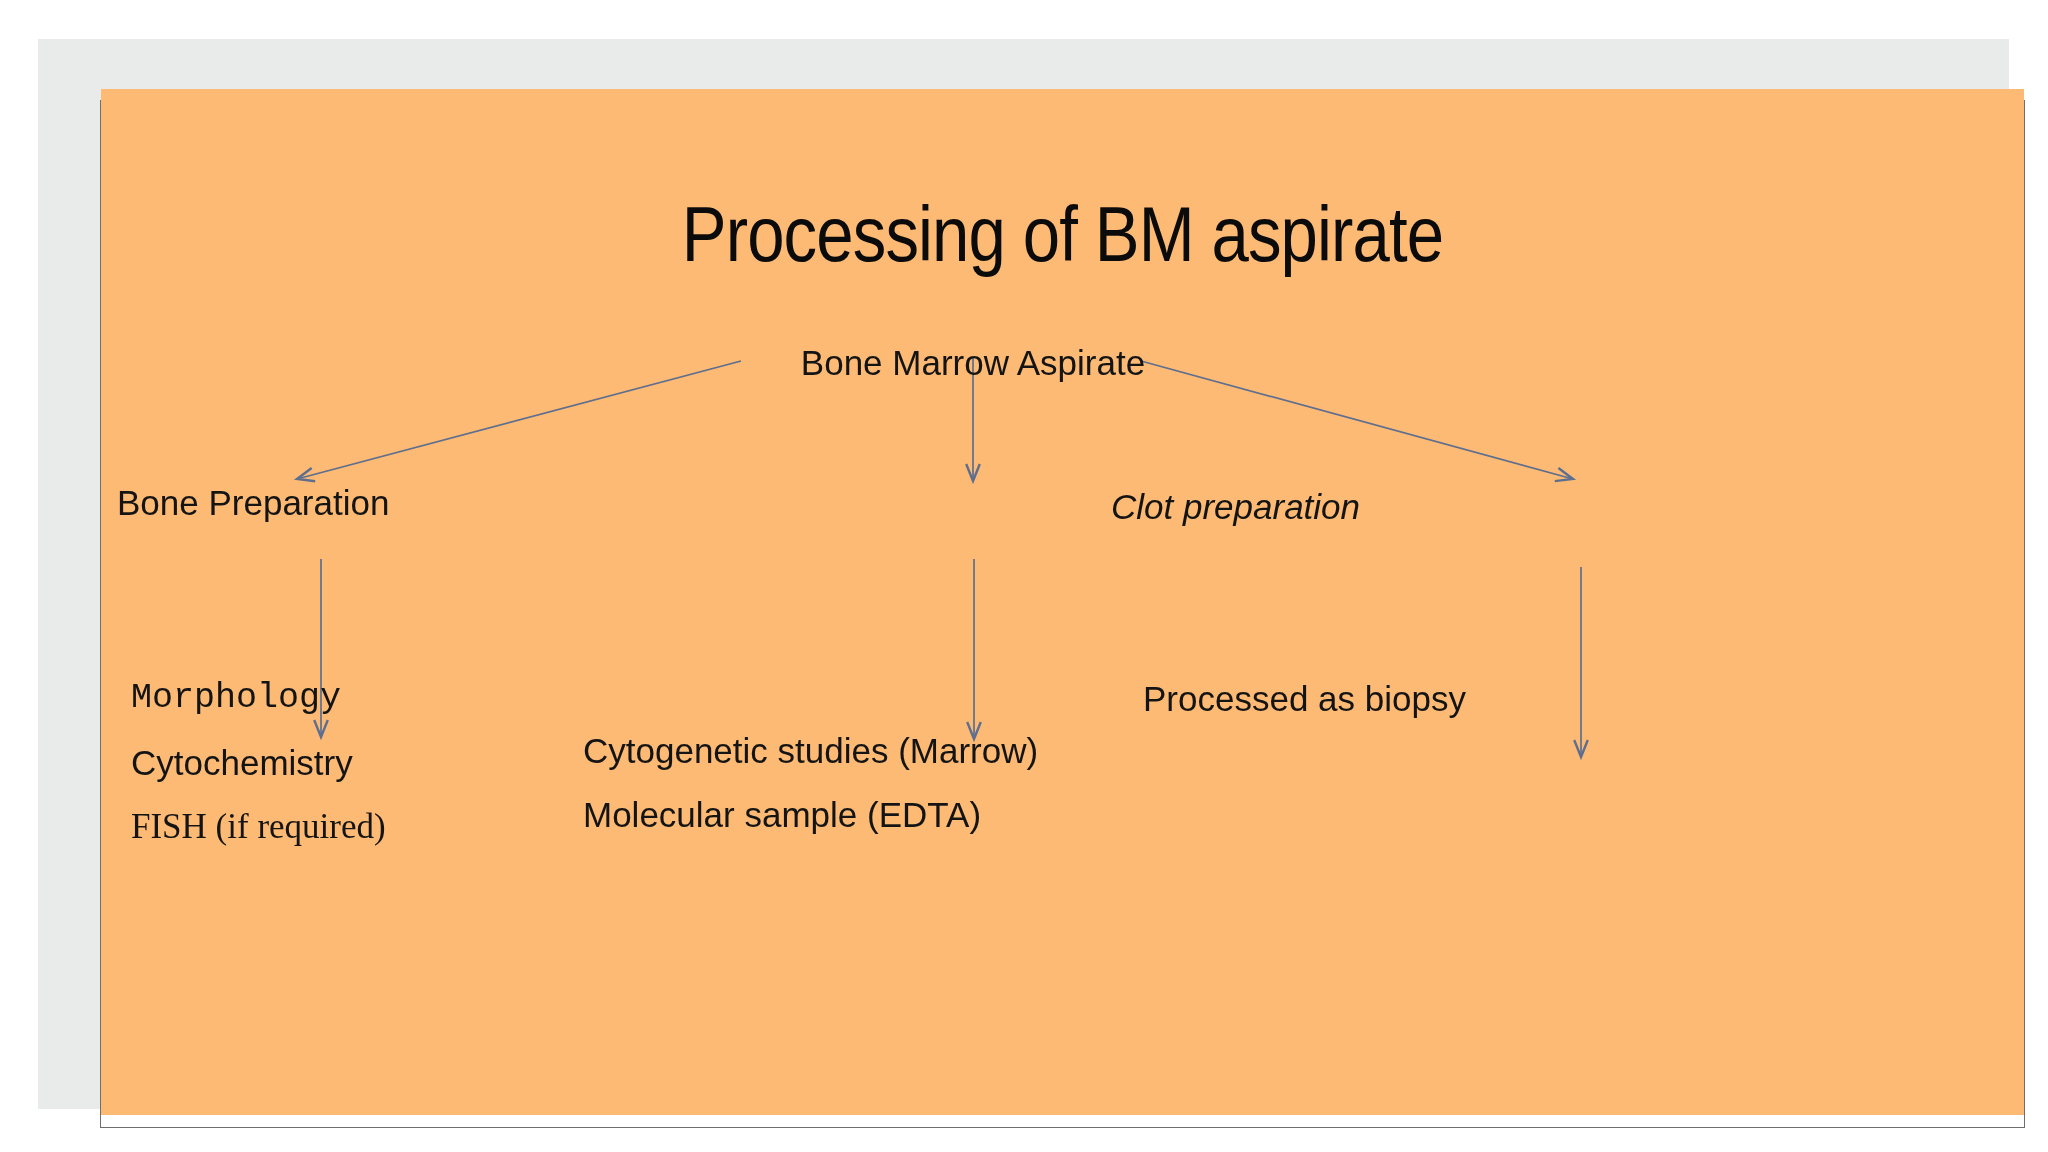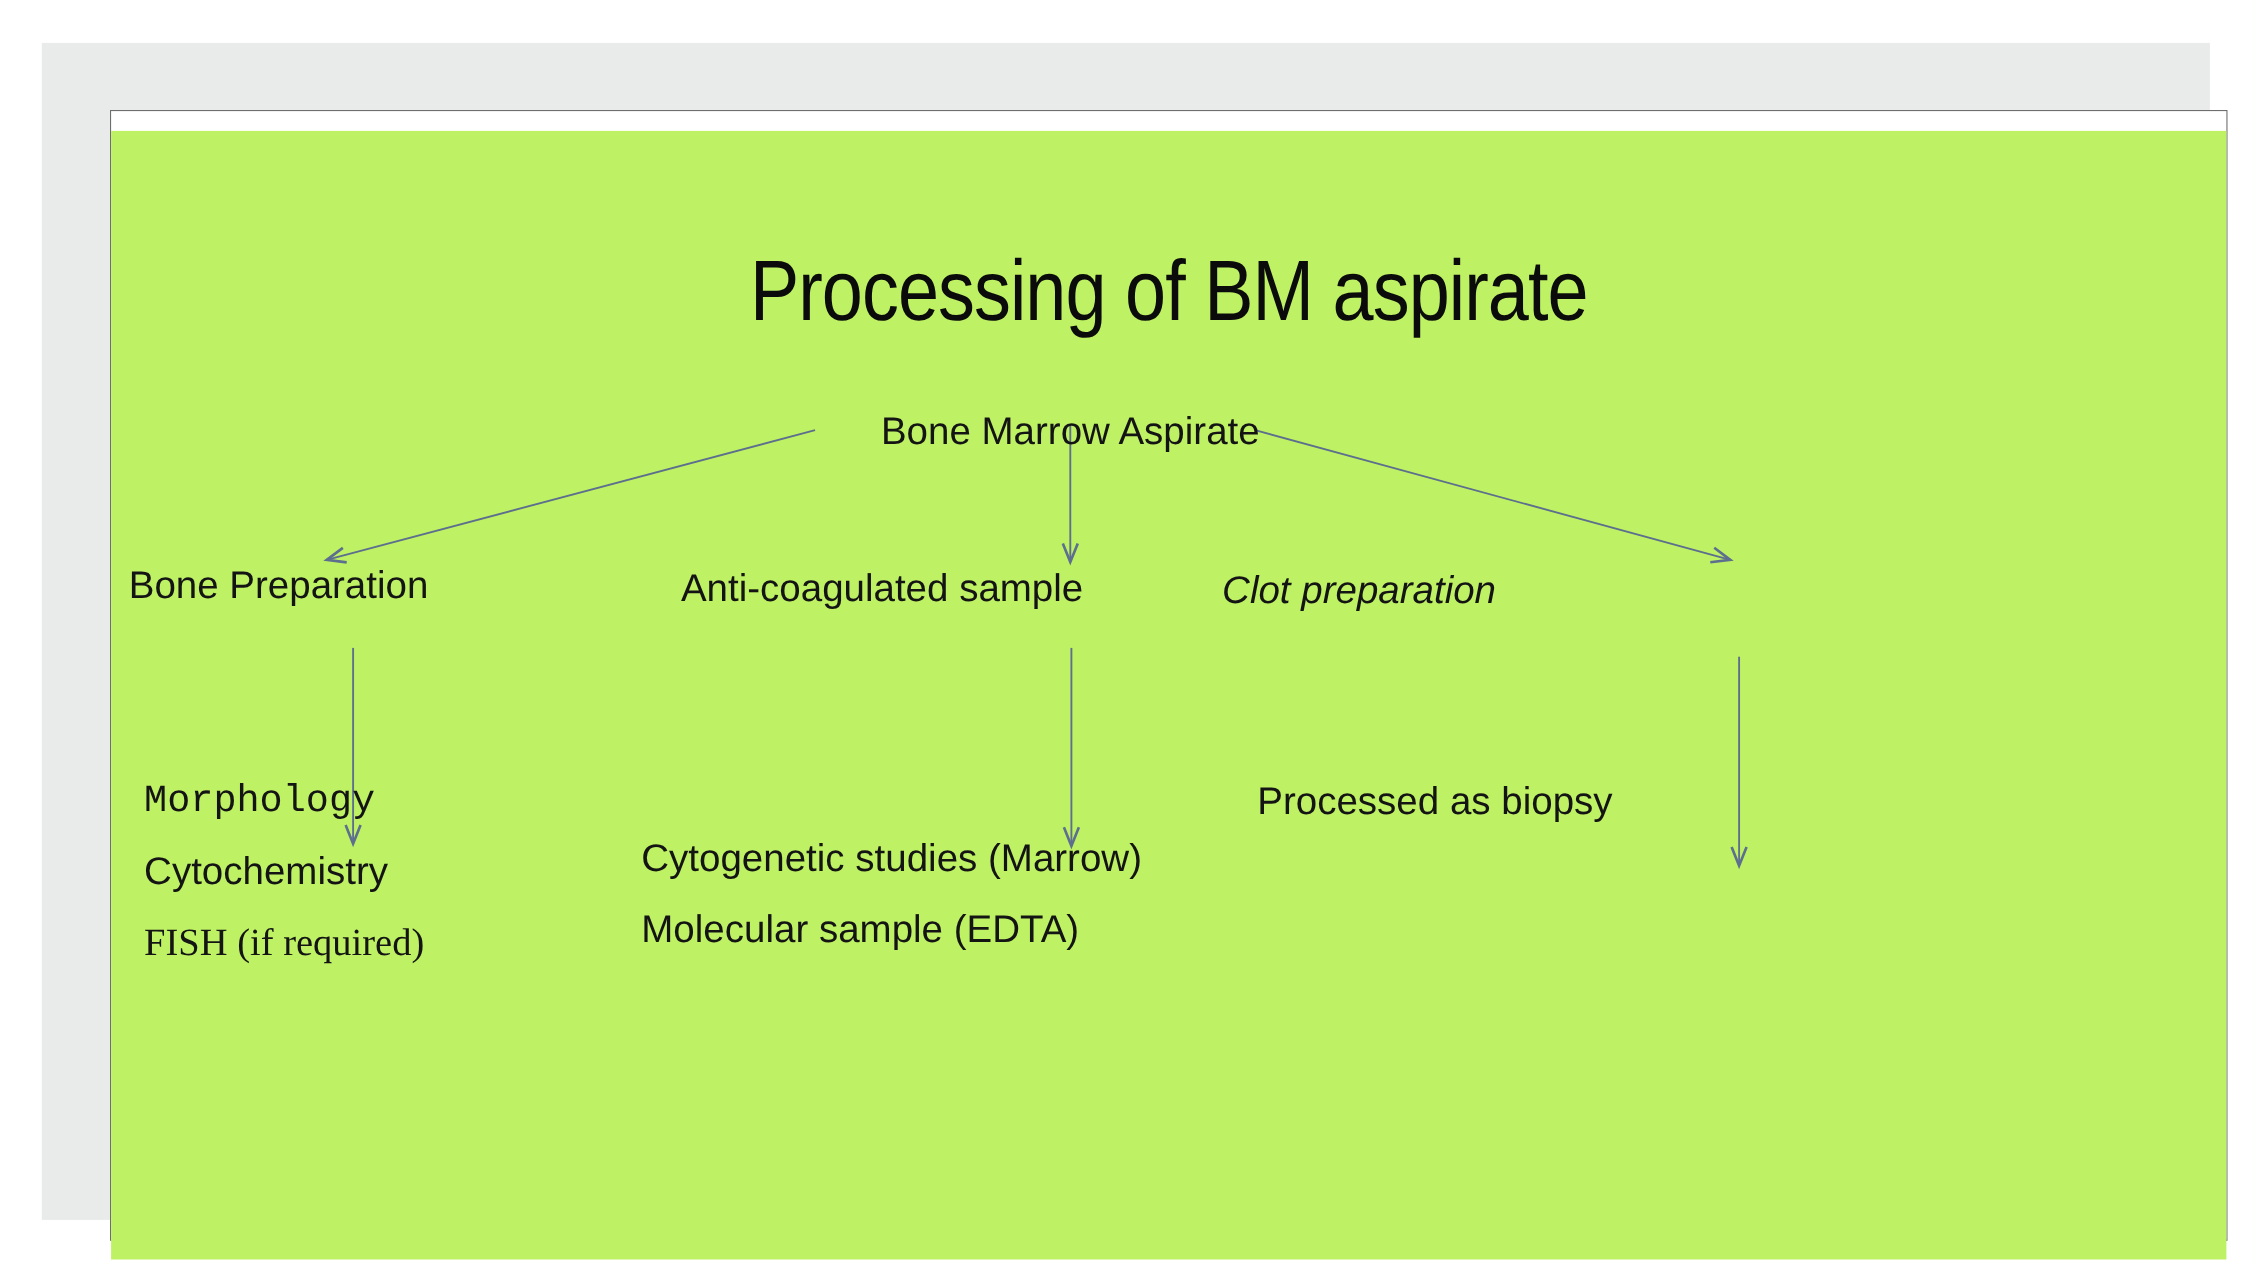--- a/index.html
+++ b/index.html
@@ -30,24 +30,24 @@
     top: 61px;
     width: 1925px;
     height: 1028px;
     background: #ffffff;
     border: 1px solid #6e6e6e;
     box-sizing: border-box;
   }
   #slide-canvas {
     position: absolute;
     left: 63px;
-    top: 80px;
+    top: 50px;
     width: 1923px;
     height: 1026px;
-    background: #bef264;
+    background: #fdba74;
     overflow: hidden;
   }
 
   
   #slide-title {
     position: absolute;
     left: 0;
     top: 100px;
     width: 100%;
     text-align: center;
@@ -109,21 +109,20 @@
 
       <line x1="873" y1="470" x2="873" y2="650" stroke="#5d6e8e" stroke-width="1.7" marker-end="url(#ah)"></line>
 
       <line x1="1480" y1="478" x2="1480" y2="668" stroke="#5d6e8e" stroke-width="1.7" marker-end="url(#ah)"></line>
     </svg>
 
     <div class="node centered" style="left:872px; top:256px;">Bone Marrow Aspirate</div>
 
     <div class="node" style="left:16px; top:396px;">Bone Preparation</div>
 
-    <div class="node" style="left:518px; top:398px;">Anti-coagulated sample</div>
 
     <div class="node" style="left:1010px; top:400px;font-style:italic;">Clot preparation</div>
 
     <div class="node" style="left:30px; top:592px;font-family:Liberation Mono, monospace;">Morphology</div>
     <div class="node" style="left:30px; top:656px;">Cytochemistry</div>
     <div class="node" style="left:30px; top:720px;font-family:Liberation Serif, serif;">FISH (if required)</div>
 
     <div class="node" style="left:482px; top:644px;">Cytogenetic studies (Marrow)</div>
     <div class="node" style="left:482px; top:708px;">Molecular sample (EDTA)</div>
 

